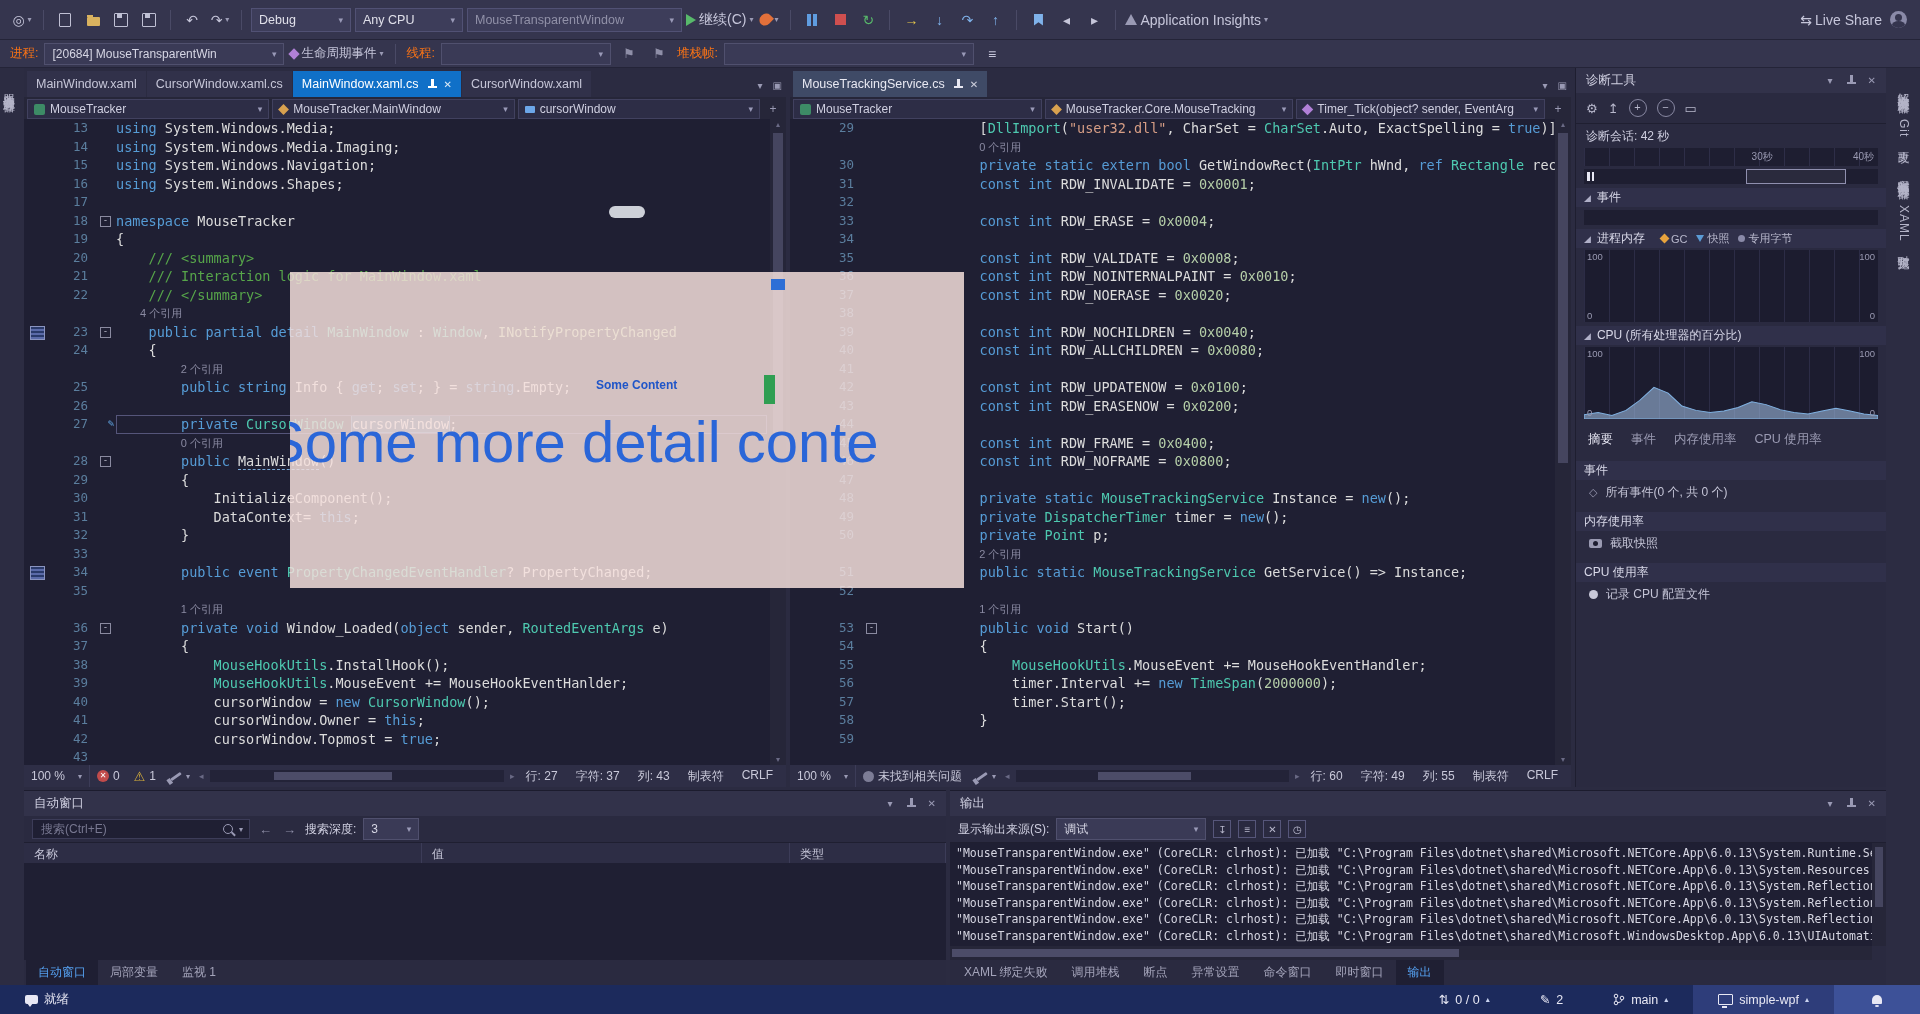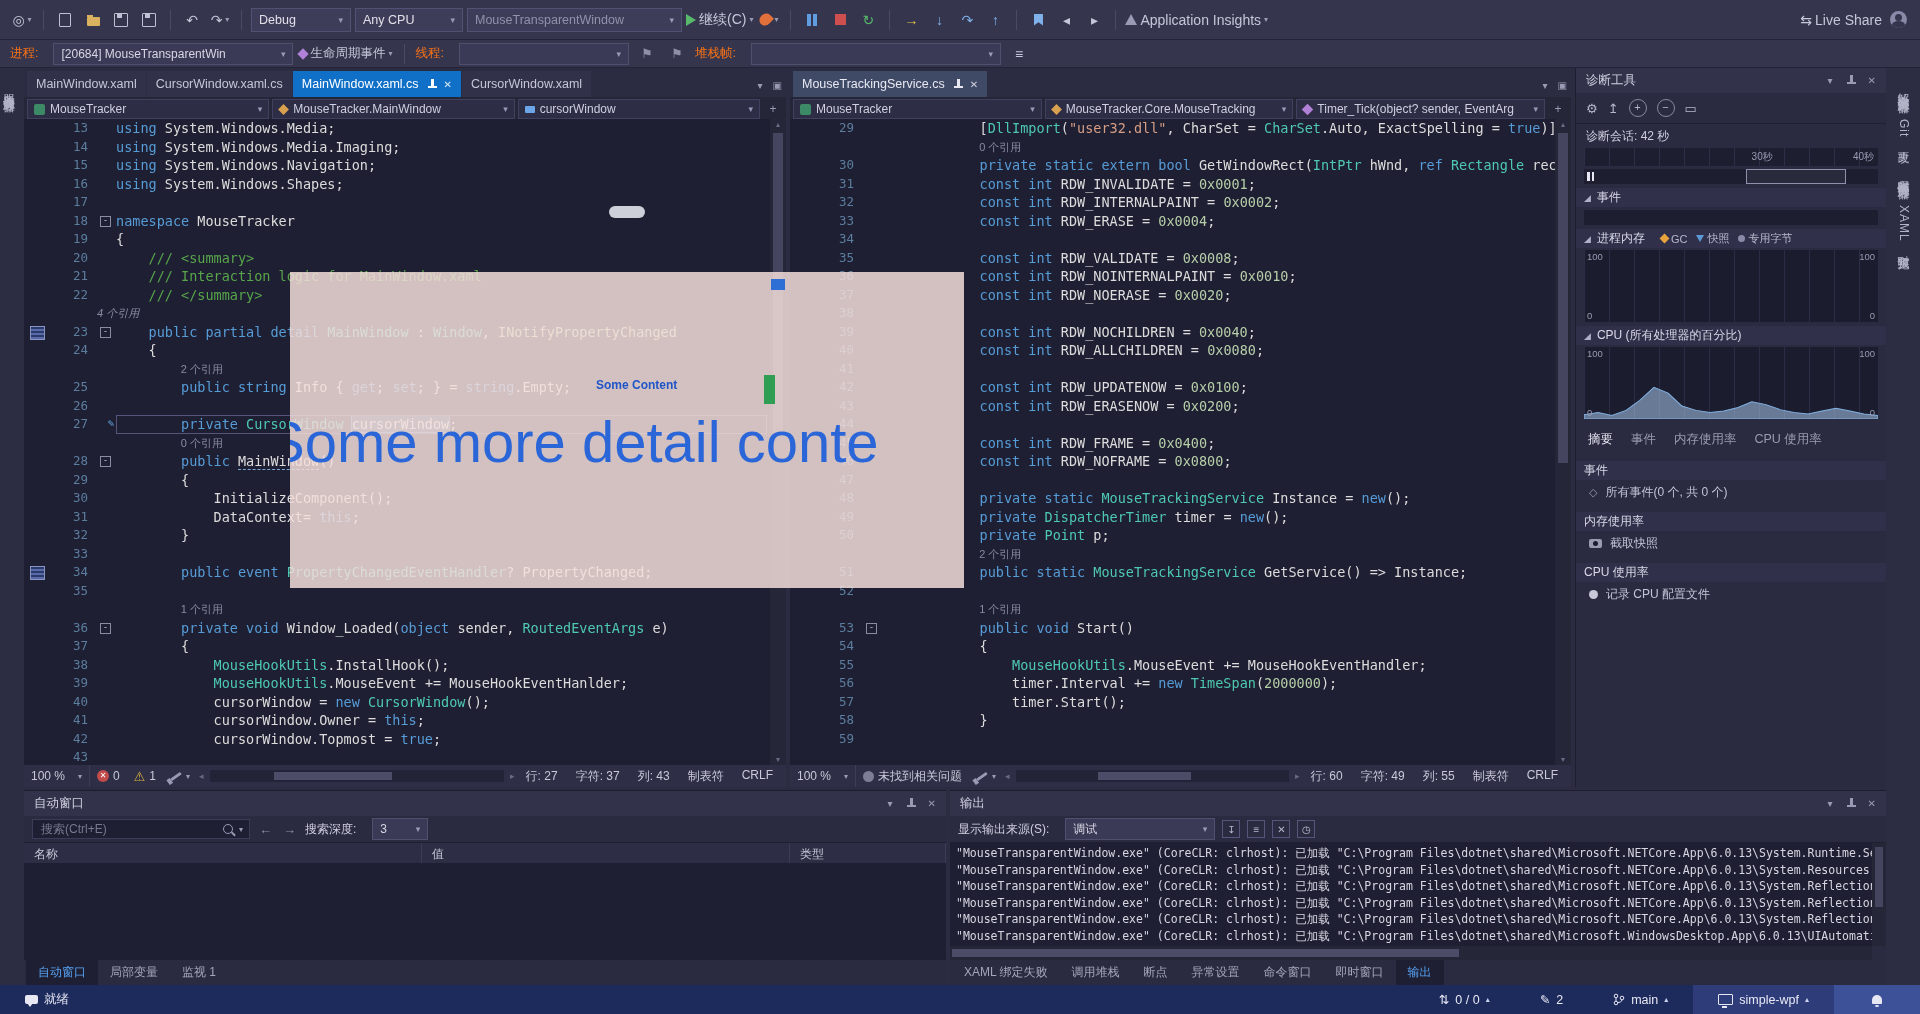--- a/index.html
+++ b/index.html
@@ -11,21 +11,21 @@
   #toolbar2{position:absolute;left:0;top:40px;width:1920px;height:28px;background:#35354e;
             border-bottom:1px solid #242438;display:flex;align-items:center;gap:6px;padding:0 10px;box-sizing:border-box;font-size:12.5px;}
   .tbtn{height:26px;min-width:24px;display:flex;align-items:center;justify-content:center;gap:3px;color:#c6c6da;font-size:14px;}
   .tbtn .mini{font-size:8px;color:#9a9ab4;}
   .sep{width:1px;height:20px;background:#4a4a66;margin:0 5px;}
   .combo{height:24px;background:#3d3d5a;border:1px solid #515174;display:flex;align-items:center;gap:6px;
          padding:0 7px;font-size:12.5px;color:#e0e0ea;box-sizing:border-box;}
   .combo .chev{margin-left:auto;color:#9a9ab8;font-size:9px;}
   .w-debug{width:100px}.w-cpu{width:108px}.w-proj{width:215px;color:#9191a8}
   .combo2{height:22px;background:#3a3a56;border:1px solid #50506e;display:flex;align-items:center;gap:6px;
-          padding:0 7px;font-size:12px;color:#d6d6e4;box-sizing:border-box;margin-left:9px;}
+          padding:0 7px;font-size:12px;color:#d6d6e4;box-sizing:border-box;}
   .play{width:0;height:0;border-left:10px solid #58b96b;border-top:6px solid transparent;border-bottom:6px solid transparent;}
   .flame{width:11px;height:13px;background:#e2703a;border-radius:50% 0 50% 50%;transform:rotate(45deg);}
   .pbars{display:flex;gap:2px}.pbars i{width:4px;height:12px;background:#5f9ce0;}
   .stopsq{width:11px;height:11px;background:#cf4f4f;}
   .grn-t{color:#58b96b}.blu-t{color:#7fb2ea}.yel-t{color:#e8c84a}
   .i-doc{width:10px;height:12px;border:1.5px solid #c0c0d4;border-radius:1px;}
   .i-folder{width:13px;height:9px;background:#d9b25f;border-radius:1px;margin-top:3px;position:relative;}
   .i-folder::before{content:"";position:absolute;top:-2px;left:0;width:6px;height:2px;background:#d9b25f;}
   .i-save{position:relative;width:12px;height:12px;border:1.5px solid #bfc0d4;border-radius:1px;}
   .i-save::after{content:"";position:absolute;left:2px;top:0;width:5px;height:4px;background:#bfc0d4;}
@@ -328,21 +328,21 @@
         <div class="crow"><span class="gut"><span>13</span></span><span class="out"></span><span class="src"><span class="tk-k">using </span><span class="tk-p">System.Windows.Media;</span></span></div>
         <div class="crow"><span class="gut"><span>14</span></span><span class="out"></span><span class="src"><span class="tk-k">using </span><span class="tk-p">System.Windows.Media.Imaging;</span></span></div>
         <div class="crow"><span class="gut"><span>15</span></span><span class="out"></span><span class="src"><span class="tk-k">using </span><span class="tk-p">System.Windows.Navigation;</span></span></div>
         <div class="crow"><span class="gut"><span>16</span></span><span class="out"></span><span class="src"><span class="tk-k">using </span><span class="tk-p">System.Windows.Shapes;</span></span></div>
         <div class="crow"><span class="gut"><span>17</span></span><span class="out"></span><span class="src"></span></div>
         <div class="crow"><span class="gut"><span>18</span></span><span class="out"><span class="obox">-</span></span><span class="src"><span class="tk-k">namespace </span><span class="tk-p">MouseTracker</span></span></div>
         <div class="crow"><span class="gut"><span>19</span></span><span class="out"></span><span class="src"><span class="tk-p">{</span></span></div>
         <div class="crow"><span class="gut"><span>20</span></span><span class="out"></span><span class="src"><span class="tk-c">    /// &lt;summary&gt;</span></span></div>
         <div class="crow"><span class="gut"><span>21</span></span><span class="out"></span><span class="src"><span class="tk-c">    /// Interaction logic for MainWindow.xaml</span></span></div>
         <div class="crow"><span class="gut"><span>22</span></span><span class="out"></span><span class="src"><span class="tk-c">    /// &lt;/summary&gt;</span></span></div>
-        <div class="lensrow" style="padding-left: 73px; font-style: italic;">4 个引用</div>
+        <div class="lensrow" style="padding-left: 116px;">4 个引用</div>
         <div class="crow"><span class="gut"><span class="mi"></span><span>23</span></span><span class="out"><span class="obox">-</span></span><span class="src"><span class="tk-k">    public partial detail </span><span class="tk-t">MainWindow</span><span class="tk-p"> : </span><span class="tk-t">Window</span><span class="tk-p">, </span><span class="tk-i">INotifyPropertyChanged</span></span></div>
         <div class="crow"><span class="gut"><span>24</span></span><span class="out"></span><span class="src"><span class="tk-p">    {</span></span></div>
         <div class="lensrow" style="padding-left: 156.8px;">2 个引用</div>
         <div class="crow"><span class="gut"><span>25</span></span><span class="out"></span><span class="src"><span class="tk-k">        public string </span><span class="tk-p">Info { </span><span class="tk-k">get</span><span class="tk-p">; </span><span class="tk-k">set</span><span class="tk-p">; } = </span><span class="tk-k">string</span><span class="tk-p">.Empty;</span></span></div>
         <div class="crow"><span class="gut"><span>26</span></span><span class="out"></span><span class="src"></span></div>
         <div class="crow cur"><span class="gut"><span>27</span><span class="pen">✎</span></span><span class="out"></span><span class="src"><span class="tk-k">        private </span><span class="tk-t">CursorWindow </span><span class="tk-hl">cursorWindow</span><span class="tk-p">;</span></span></div>
         <div class="lensrow" style="padding-left: 156.8px;">0 个引用</div>
         <div class="crow"><span class="gut"><span>28</span></span><span class="out"><span class="obox">-</span></span><span class="src"><span class="tk-k">        public </span><span class="tk-pu">MainWindow</span><span class="tk-p">()</span></span></div>
         <div class="crow"><span class="gut"><span>29</span></span><span class="out"></span><span class="src"><span class="tk-p">        {</span></span></div>
         <div class="crow"><span class="gut"><span>30</span></span><span class="out"></span><span class="src"><span class="tk-p">            InitializeComponent();</span></span></div>
@@ -426,21 +426,21 @@
           <span>Timer_Tick(object? sender, EventArg</span>
           <span class="chev" style="margin-left: auto; font-size: 9px; color: rgb(154, 154, 184);">▾</span>
         </div>
         <span class="navx">+</span>
       </div>
     <div class="codewrap" id="code-right">
         <div class="crow"><span class="gut"><span>29</span></span><span class="out"></span><span class="src"><span class="tk-p">            [</span><span class="tk-t">DllImport</span><span class="tk-p">(</span><span class="tk-st">"user32.dll"</span><span class="tk-p">, CharSet = </span><span class="tk-t">CharSet</span><span class="tk-p">.Auto, ExactSpelling = </span><span class="tk-k">true</span><span class="tk-p">)]</span></span></div>
         <div class="lensrow" style="padding-left: 189.2px;">0 个引用</div>
         <div class="crow"><span class="gut"><span>30</span></span><span class="out"></span><span class="src"><span class="tk-k">            private static extern bool </span><span class="tk-p">GetWindowRect(</span><span class="tk-t">IntPtr</span><span class="tk-p"> hWnd, </span><span class="tk-k">ref </span><span class="tk-t">Rectangle</span><span class="tk-p"> rec</span></span></div>
         <div class="crow"><span class="gut"><span>31</span></span><span class="out"></span><span class="src"><span class="tk-k">            const int </span><span class="tk-p">RDW_INVALIDATE = </span><span class="tk-nu">0x0001</span><span class="tk-p">;</span></span></div>
-        <div class="crow"><span class="gut"><span>32</span></span><span class="out"></span><span class="src"><span class="tk-k">            const int </span><span class="tk-p">RDW_INTERNALPAINT = </span><span class="tk-nu">0x0002</span><span class="tk-p">;</span></span></div>
+        <div class="crow"><span class="gut"><span>32</span></span><span class="out"></span></div>
         <div class="crow"><span class="gut"><span>33</span></span><span class="out"></span><span class="src"><span class="tk-k">            const int </span><span class="tk-p">RDW_ERASE = </span><span class="tk-nu">0x0004</span><span class="tk-p">;</span></span></div>
         <div class="crow"><span class="gut"><span>34</span></span><span class="out"></span><span class="src"></span></div>
         <div class="crow"><span class="gut"><span>35</span></span><span class="out"></span><span class="src"><span class="tk-k">            const int </span><span class="tk-p">RDW_VALIDATE = </span><span class="tk-nu">0x0008</span><span class="tk-p">;</span></span></div>
         <div class="crow"><span class="gut"><span>36</span></span><span class="out"></span><span class="src"><span class="tk-k">            const int </span><span class="tk-p">RDW_NOINTERNALPAINT = </span><span class="tk-nu">0x0010</span><span class="tk-p">;</span></span></div>
         <div class="crow"><span class="gut"><span>37</span></span><span class="out"></span><span class="src"><span class="tk-k">            const int </span><span class="tk-p">RDW_NOERASE = </span><span class="tk-nu">0x0020</span><span class="tk-p">;</span></span></div>
         <div class="crow"><span class="gut"><span>38</span></span><span class="out"></span><span class="src"></span></div>
         <div class="crow"><span class="gut"><span>39</span></span><span class="out"></span><span class="src"><span class="tk-k">            const int </span><span class="tk-p">RDW_NOCHILDREN = </span><span class="tk-nu">0x0040</span><span class="tk-p">;</span></span></div>
         <div class="crow"><span class="gut"><span>40</span></span><span class="out"></span><span class="src"><span class="tk-k">            const int </span><span class="tk-p">RDW_ALLCHILDREN = </span><span class="tk-nu">0x0080</span><span class="tk-p">;</span></span></div>
         <div class="crow"><span class="gut"><span>41</span></span><span class="out"></span><span class="src"></span></div>
         <div class="crow"><span class="gut"><span>42</span></span><span class="out"></span><span class="src"><span class="tk-k">            const int </span><span class="tk-p">RDW_UPDATENOW = </span><span class="tk-nu">0x0100</span><span class="tk-p">;</span></span></div>

